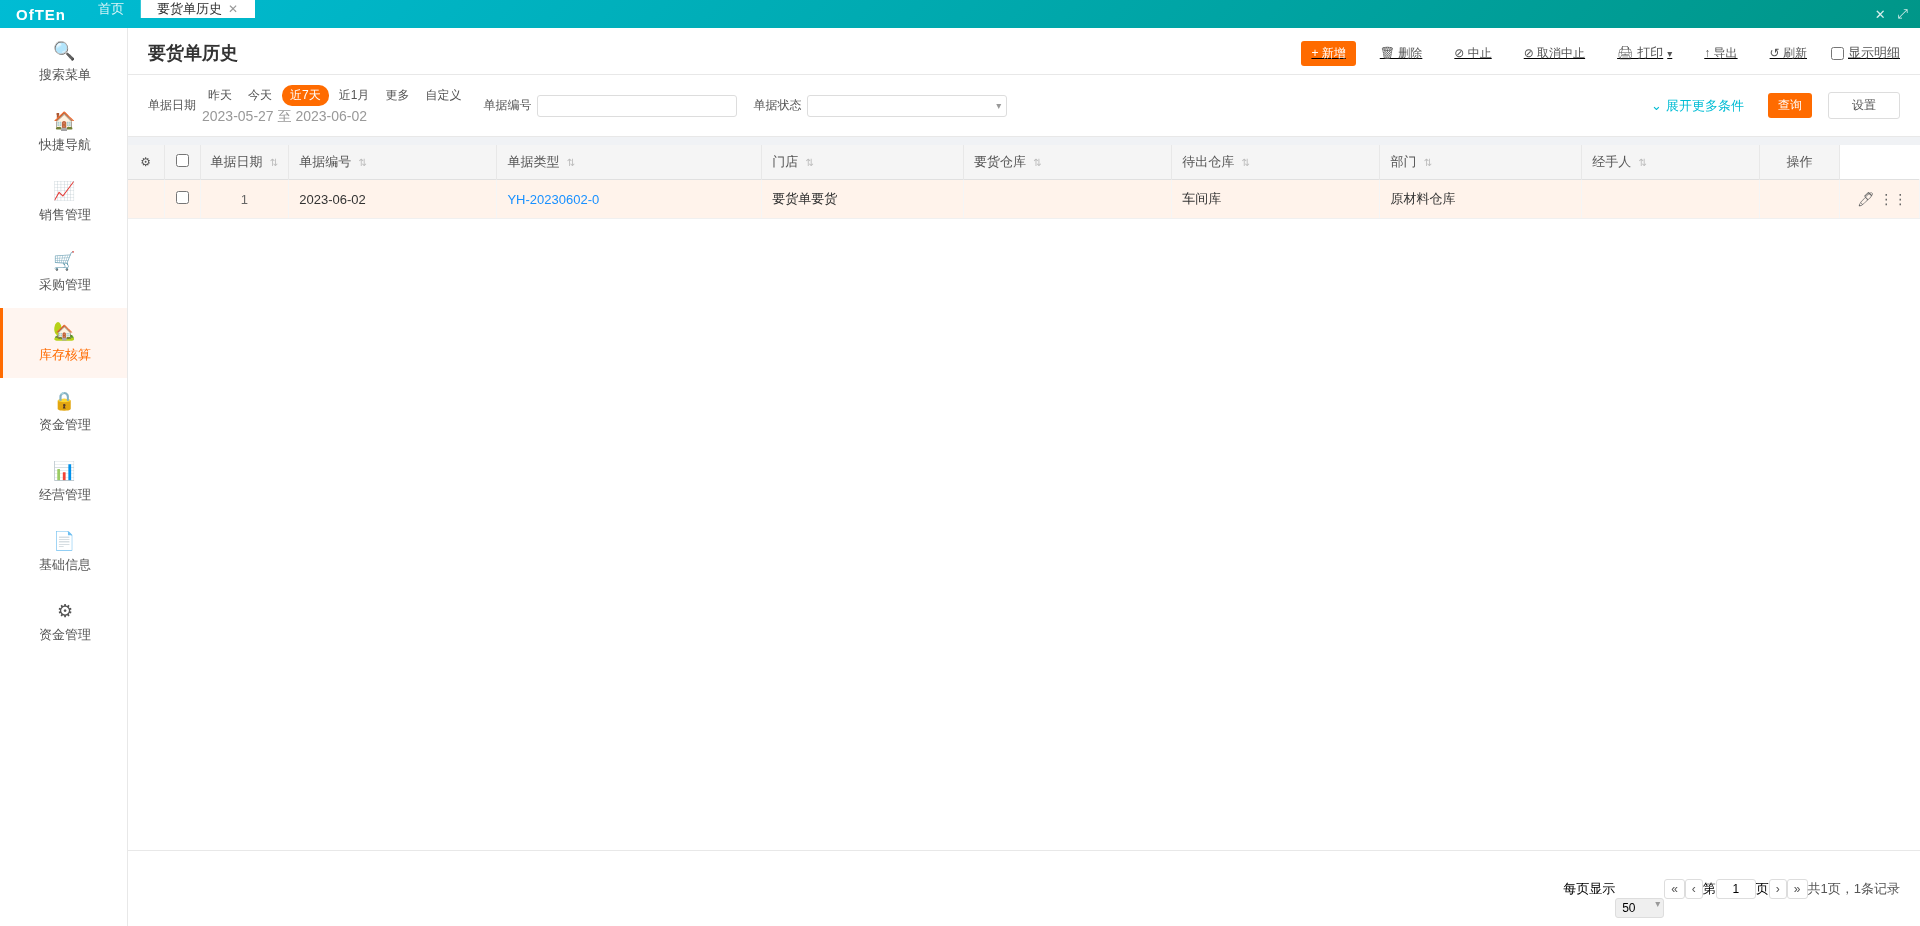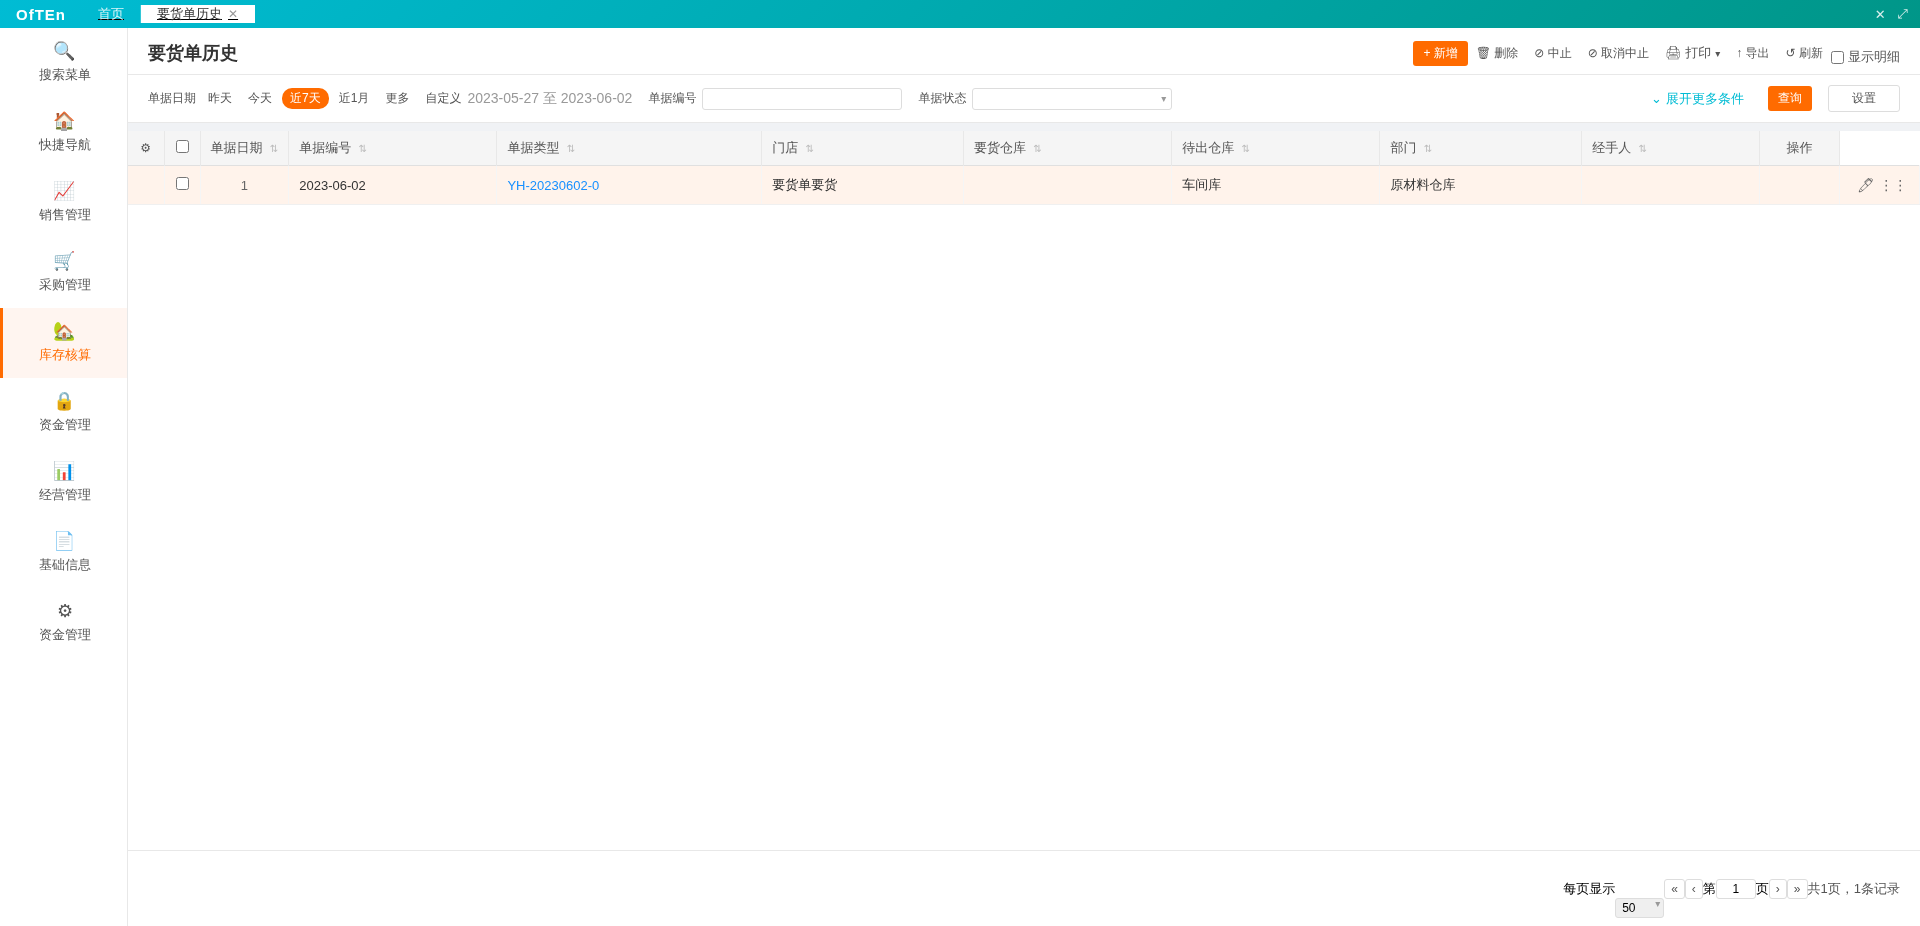--- a/index.html
+++ b/index.html
@@ -9,23 +9,22 @@
     .top-bar {
       height: 28px;
       background: linear-gradient(135deg, #00bcd4, #009688);
       display: flex;
       align-items: center;
       padding: 0 0 0 0;
       flex-shrink: 0;
     }
     .top-bar-tabs {
       display: flex;
-      align-items: center;
+      align-items: flex-start;
       height: 100%;
-      text-decoration: underline;
     }
     .top-tab {
       padding: 0 16px;
       display: flex;
       align-items: center;
       color: rgba(255,255,255,0.85);
       cursor: pointer;
       font-size: 13px;
       border-right: 1px solid rgba(255,255,255,0.2);
     }
@@ -111,22 +110,23 @@
       justify-content: space-between;
       flex-shrink: 0;
     }
     .page-title {
       font-size: 18px;
       font-weight: bold;
       color: #333;
     }
     .toolbar {
       display: flex;
-      align-items: flex-end;
-      gap: 0;
+      align-items: center;
+      gap: 16px;
+      text-decoration: underline;
     }
     .toolbar-btn {
       display: flex;
       align-items: center;
       gap: 4px;
       padding: 4px 8px;
       cursor: pointer;
       color: #555;
       font-size: 12px;
       border: none;
@@ -226,21 +226,21 @@
       display: flex;
       align-items: center;
       gap: 4px;
       color: #00bcd4;
       cursor: pointer;
       font-size: 12px;
       margin-left: auto;
     }
     .filter-date-group {
       display: flex;
-      flex-direction: row;
+      flex-direction: column;
     }
 
     
     .table-container {
       flex: 1;
       overflow: auto;
       background: #fff;
       margin: 8px 0 0 0;
     }
     table {

